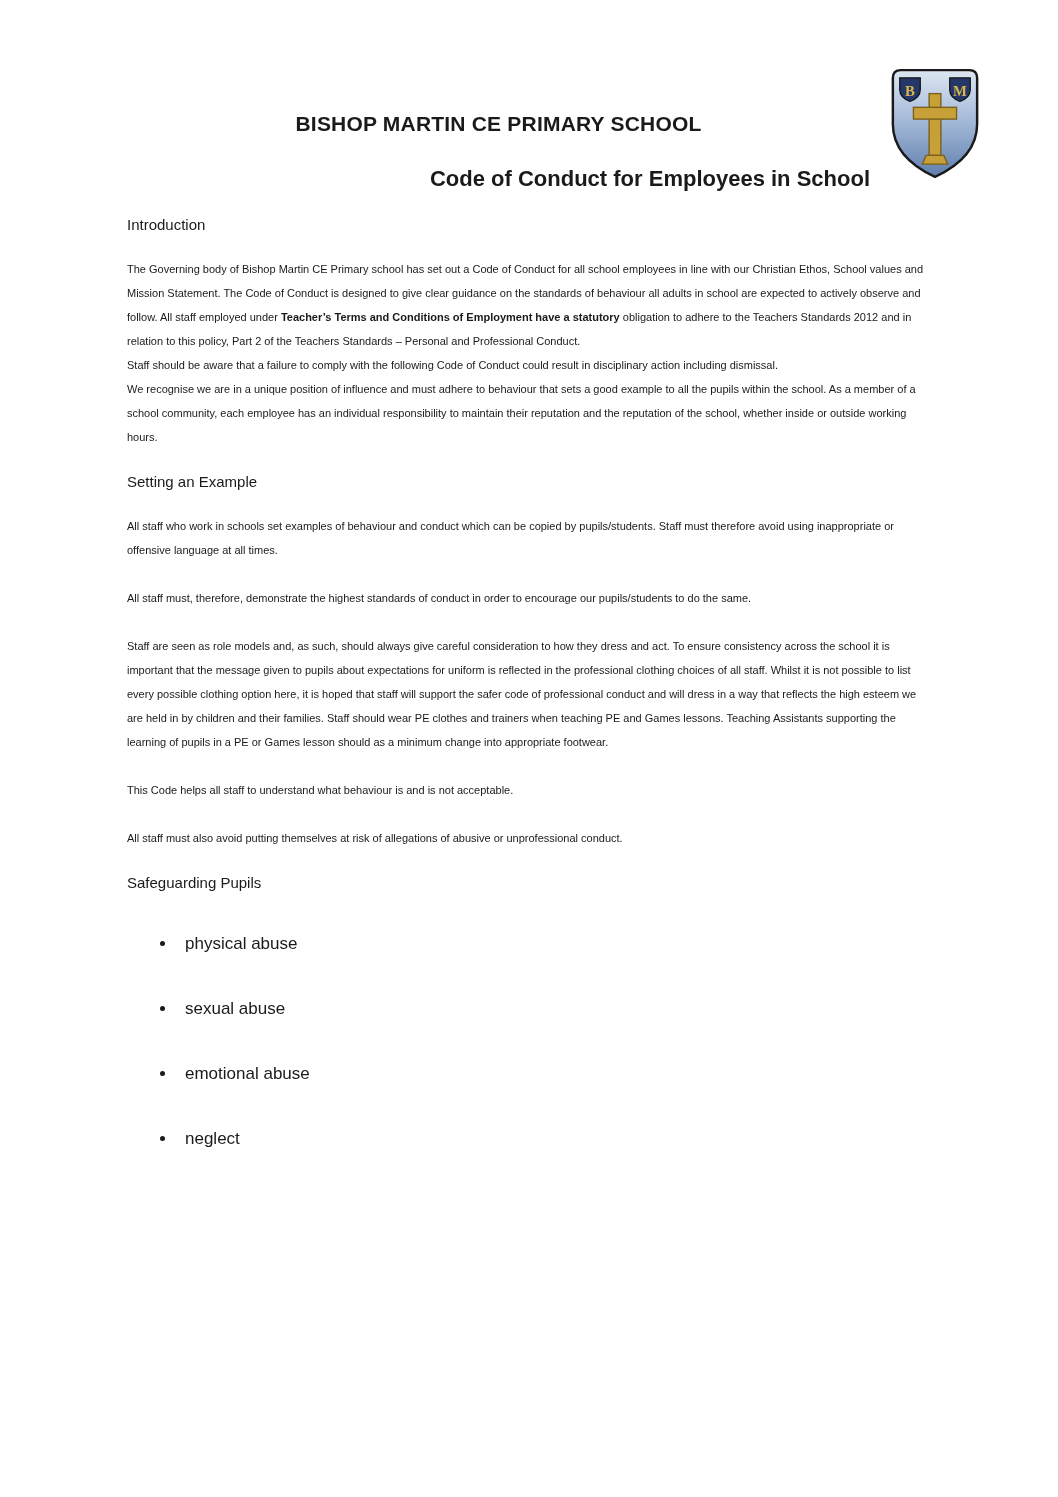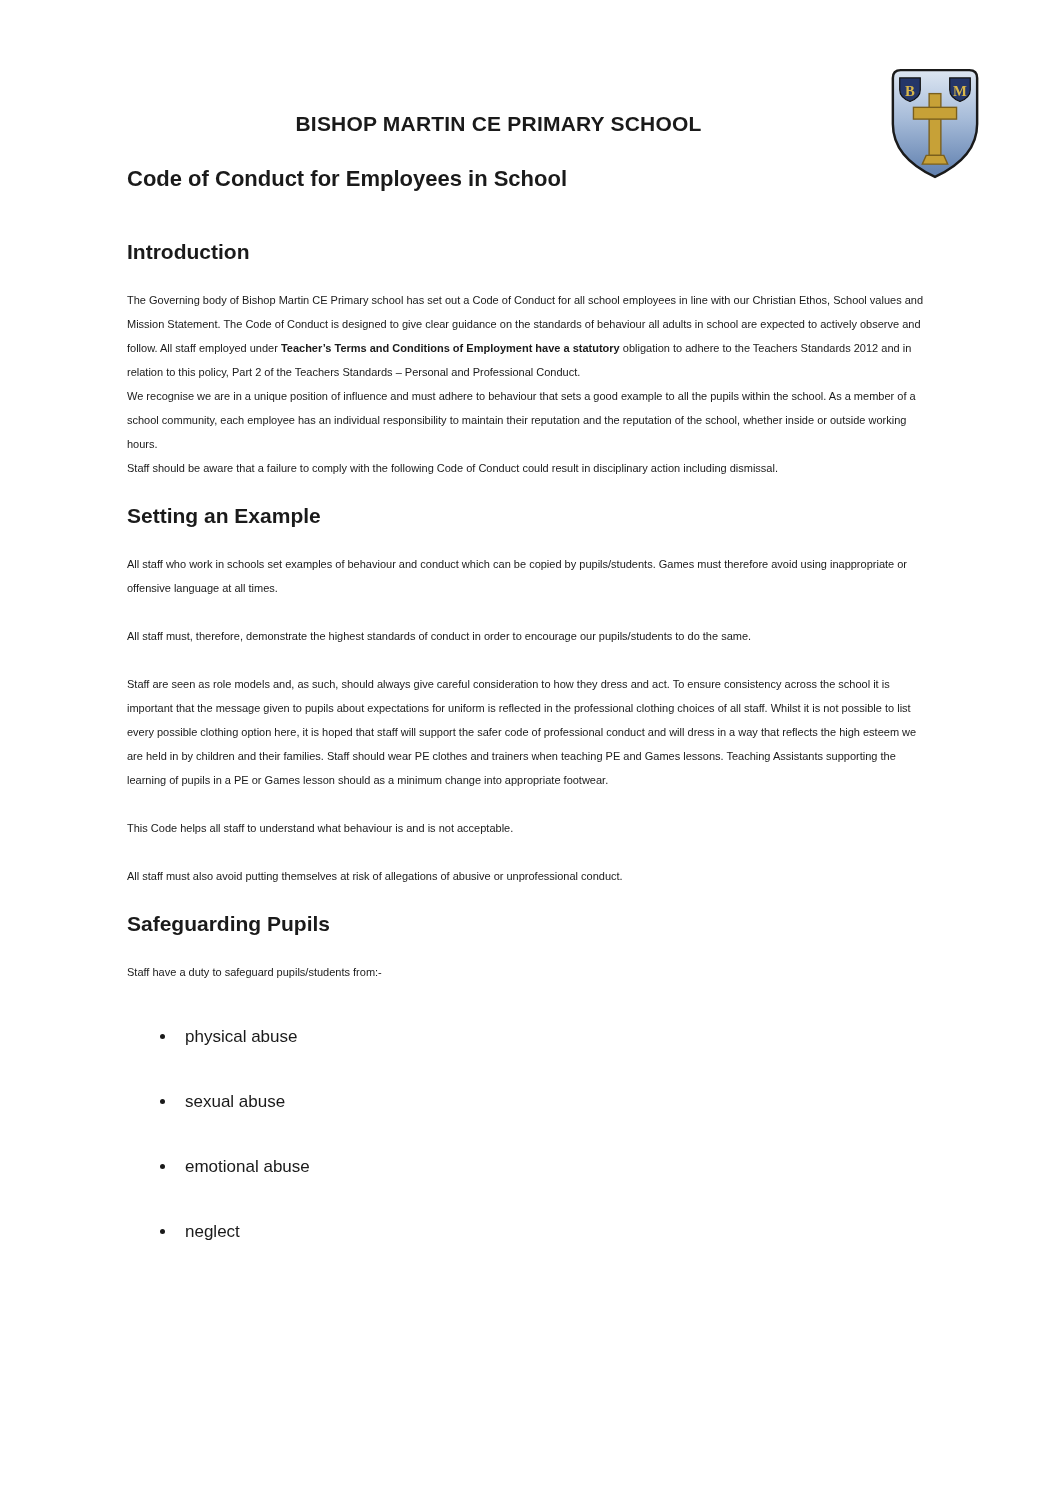--- a/index.html
+++ b/index.html
@@ -26,26 +26,26 @@
   .doc-title {
     font-size: 21px;
     font-weight: bold;
     text-align: center;
     margin: 0 60px 30px 0;
     letter-spacing: 0.2px;
   }
   .doc-subtitle {
     font-size: 22px;
     font-weight: bold;
-    text-align: left;
-    margin: 0 60px 48px 0;
+    text-align: right;
+    margin: 0 60px 24px 0;
   }
   .section-heading {
-    font-size: 21px;
-    font-weight: bold;
+    font-size: 15px;
+    font-weight: normal;
     margin: 0 0 24px 0;
   }
   p {
     font-size: 11px;
     line-height: 24px;
     margin: 0 0 24px 0;
   }
   .tight p {
     margin: 0;
   }
@@ -96,37 +96,36 @@
     </svg>
   </div>
 
   <h1 class="doc-title">BISHOP MARTIN CE PRIMARY SCHOOL</h1>
   <h2 class="doc-subtitle">Code of Conduct for Employees in School</h2>
 
   <div>
     <h3 class="section-heading">Introduction</h3>
     <div class="tight">
       <p><span>The Governing body of Bishop Martin CE Primary school has set out a Code of Conduct for all school employees in line with our Christian Ethos, School values and Mission Statement. The Code of Conduct is designed to give clear guidance on the standards of behaviour all adults in school are expected to actively observe and follow. All staff employed under </span><strong>Teacher’s Terms and Conditions of Employment have a statutory</strong><span> obligation to adhere to the Teachers Standards 2012 and in relation to this policy, Part 2 of the Teachers Standards – Personal and Professional Conduct.</span></p>
+      <p>Staff should be aware that a failure to comply with the following Code of Conduct could result in disciplinary action including dismissal.</p>
       <p>We recognise we are in a unique position of influence and must adhere to behaviour that sets a good example to all the pupils within the school. As a member of a school community, each employee has an individual responsibility to maintain their reputation and the reputation of the school, whether inside or outside working hours.</p>
-      <p>Staff should be aware that a failure to comply with the following Code of Conduct could result in disciplinary action including dismissal.</p>
     </div>
   </div>
 
   <div>
     <h3 class="section-heading">Setting an Example</h3>
-    <p>All staff who work in schools set examples of behaviour and conduct which can be copied by pupils/students. Games must therefore avoid using inappropriate or offensive language at all times.</p>
+    <p>All staff who work in schools set examples of behaviour and conduct which can be copied by pupils/students. Staff must therefore avoid using inappropriate or offensive language at all times.</p>
     <p>All staff must, therefore, demonstrate the highest standards of conduct in order to encourage our pupils/students to do the same.</p>
     <p>Staff are seen as role models and, as such, should always give careful consideration to how they dress and act. To ensure consistency across the school it is important that the message given to pupils about expectations for uniform is reflected in the professional clothing choices of all staff. Whilst it is not possible to list every possible clothing option here, it is hoped that staff will support the safer code of professional conduct and will dress in a way that reflects the high esteem we are held in by children and their families. Staff should wear PE clothes and trainers when teaching PE and Games lessons. Teaching Assistants supporting the learning of pupils in a PE or Games lesson should as a minimum change into appropriate footwear.</p>
     <p>This Code helps all staff to understand what behaviour is and is not acceptable.</p>
     <p>All staff must also avoid putting themselves at risk of allegations of abusive or unprofessional conduct.</p>
   </div>
 
   <div>
     <h3 class="section-heading">Safeguarding Pupils</h3>
-    <p>Staff have a duty to safeguard pupils/students from:-</p>
     <ul class="bullet-list">
       <li>physical abuse</li>
       <li>sexual abuse</li>
       <li>emotional abuse</li>
       <li>neglect</li>
     </ul>
   </div>
 
 </div>
 

